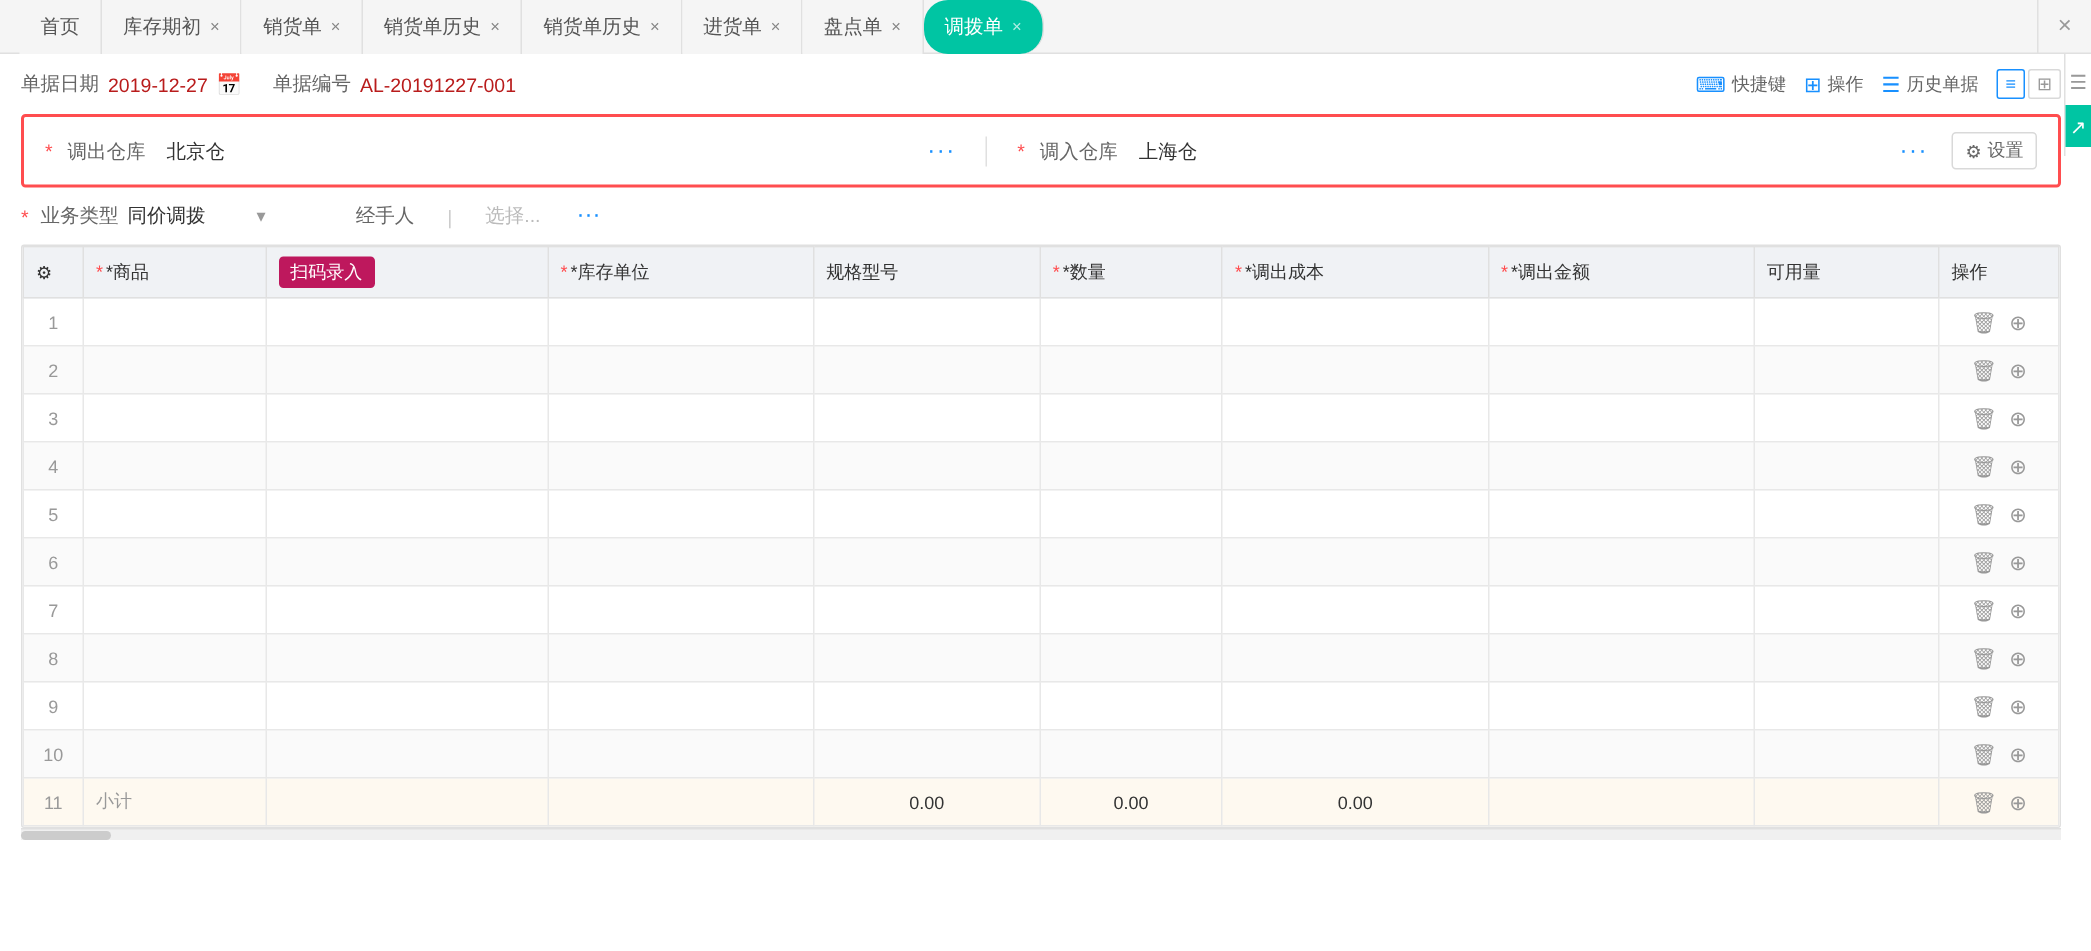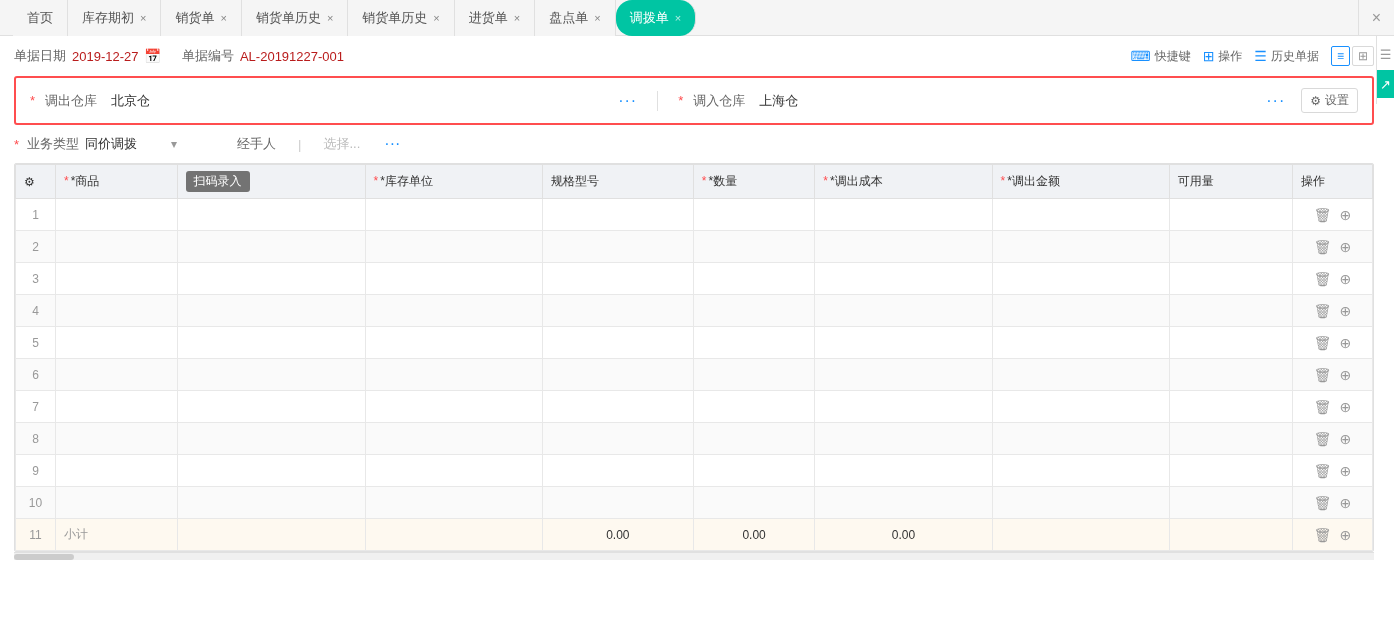--- a/index.html
+++ b/index.html
@@ -191,21 +191,21 @@
       text-align: center;
       color: #999;
       width: 36px;
     }
     .subtotal-row td {
       background: #fef9f0 !important;
       color: #333;
       font-weight: normal;
     }
     .scan-btn {
-      background: #737373;
+      background: #be185d;
       color: #fff;
       border: none;
       border-radius: 3px;
       padding: 2px 8px;
       font-size: 12px;
       cursor: pointer;
     }
     .th-settings { width: 40px; text-align: center; }
     .col-action { width: 80px; text-align: center; }
     .action-icons {

